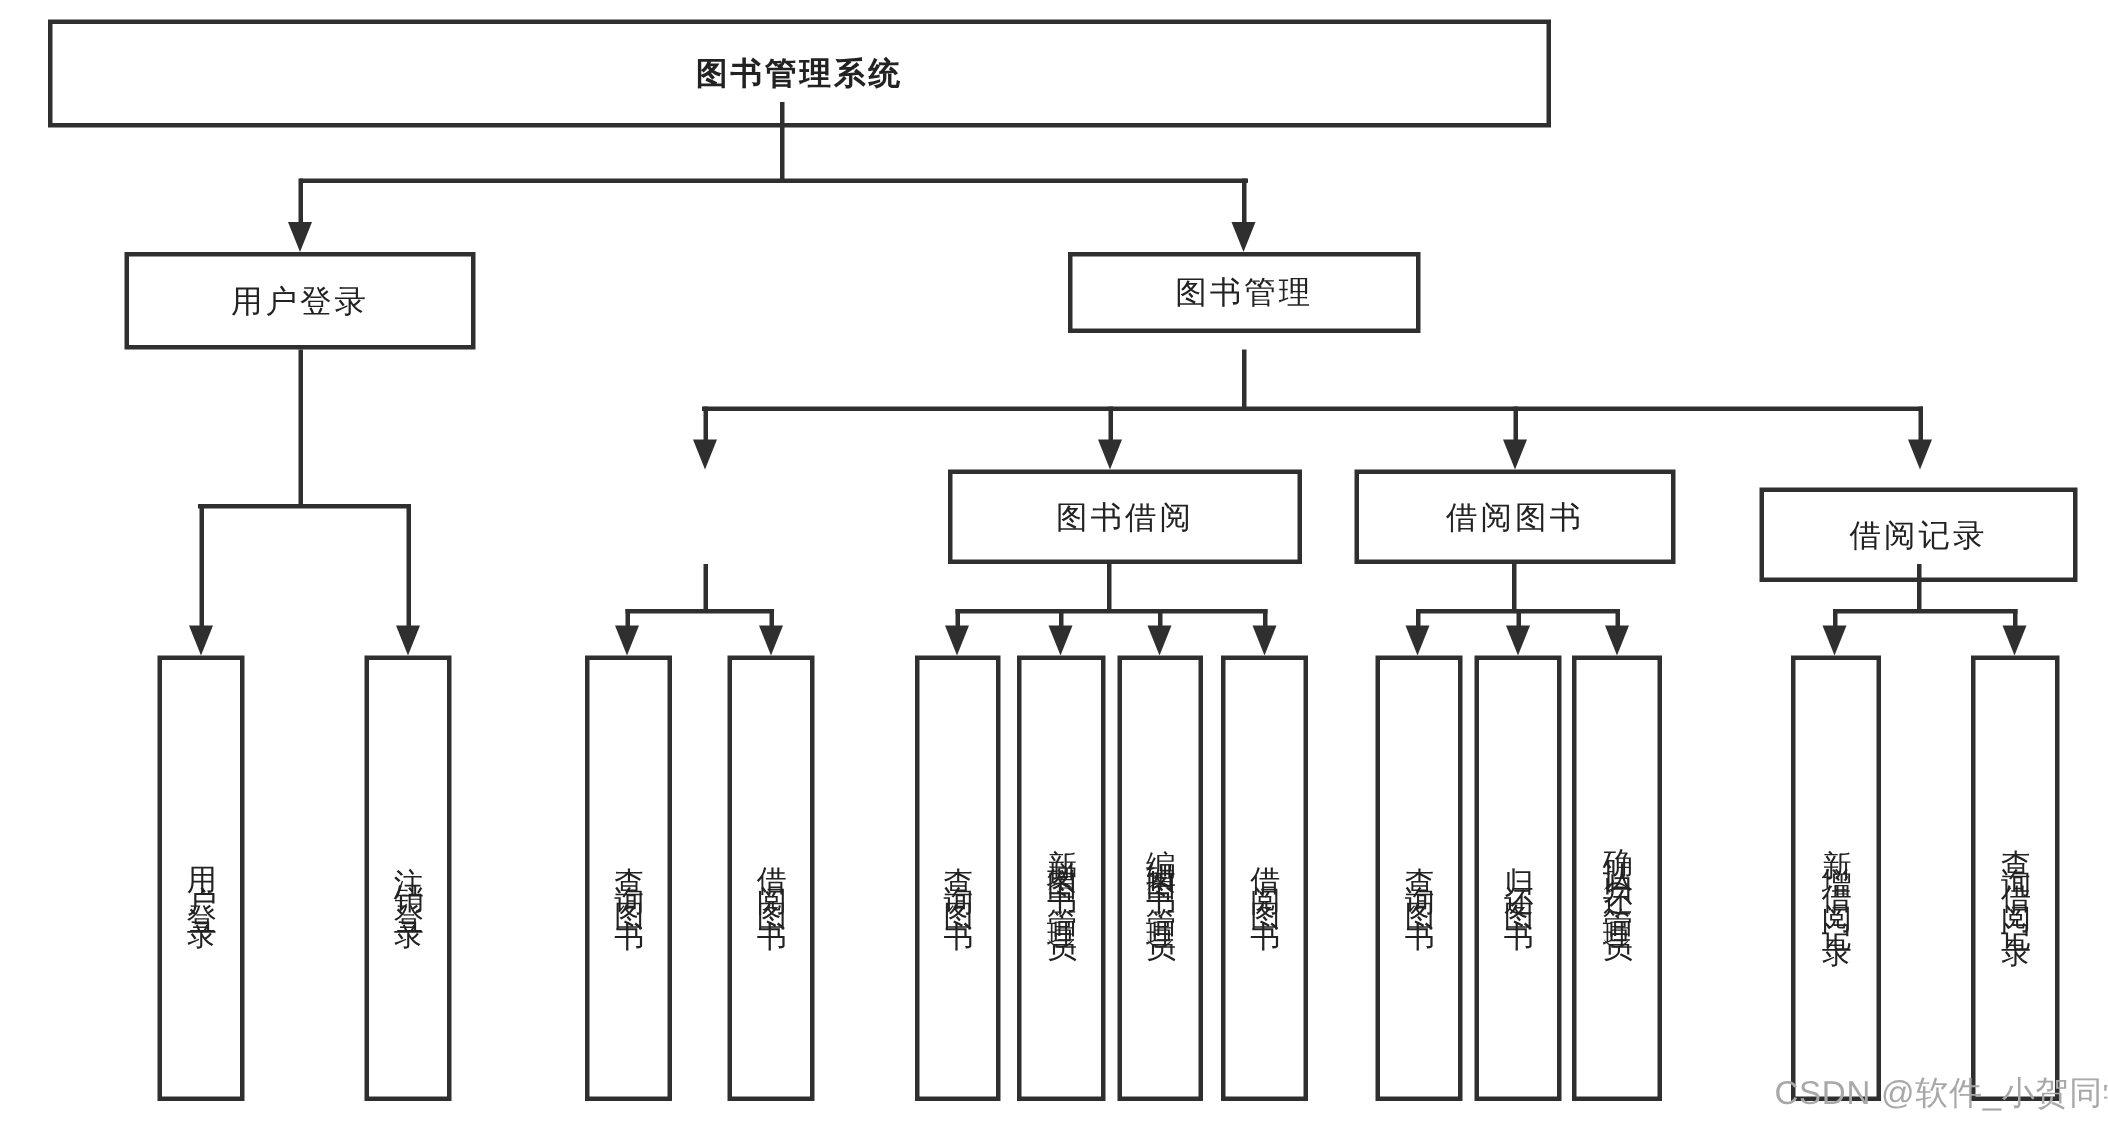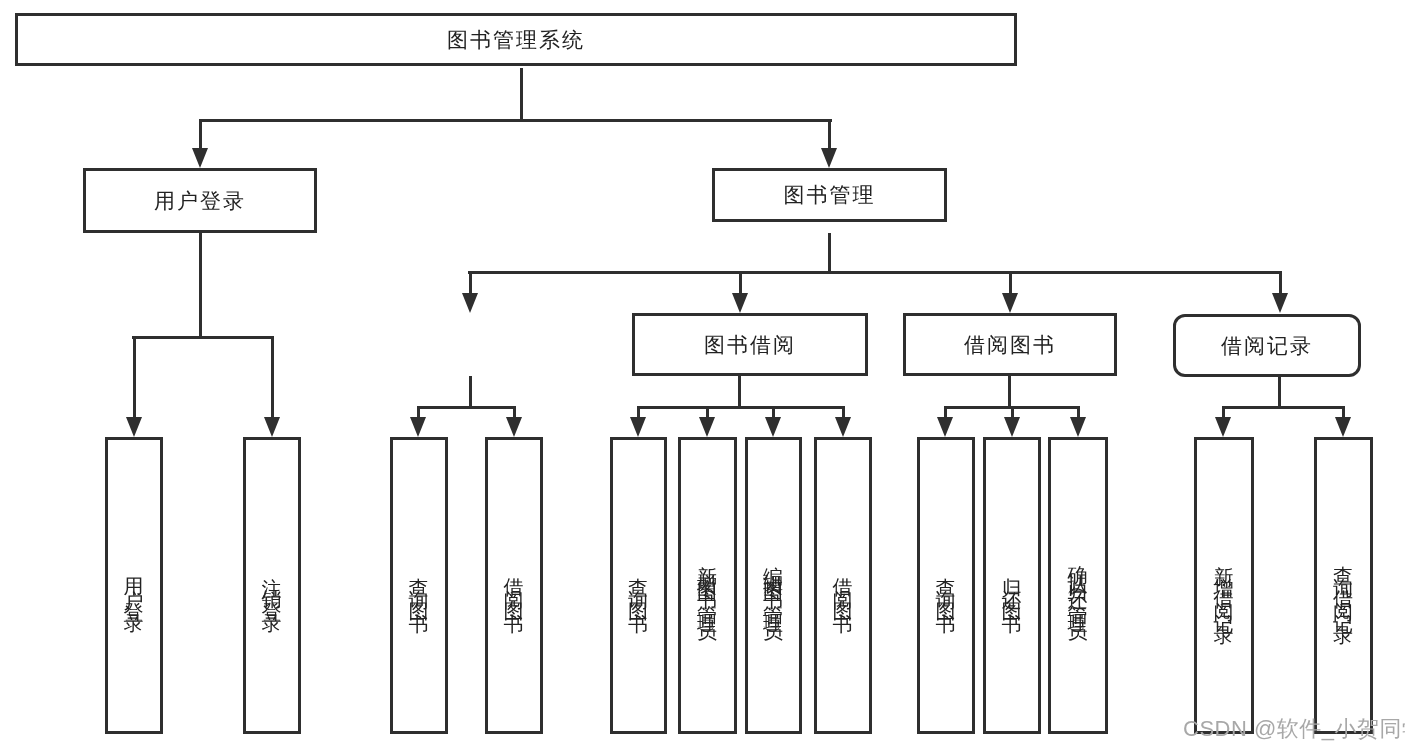--- a/index.html
+++ b/index.html
@@ -37,21 +37,21 @@
     position:absolute; left:1183px; top:714px; z-index:5;
     font-size:22px; color:var(--watermark,#a8a8a8);
     white-space:nowrap; letter-spacing:0.5px;
   }
 </style>
 </head>
 <body>
 
 <div class="canvas">
 
-  <div class="box hbox" style="left:15px; top:13px; width:1002px; height:53px;">
+  <div class="box hbox" style="left:32px; top:13px; width:1002px; height:72px;font-weight:bold;">
     <span>图书管理系统</span>
   </div>
 
   <div class="vl" style="left:520px; top:68px; height:53px;"></div>
   <div class="hl" style="left:200px; top:119px; width:632px;"></div>
   <div class="arr" style="left:192px; top:119px; height:49px;"></div>
   <div class="arr" style="left:821px; top:119px; height:49px;"></div>
 
   <div class="box hbox" style="left:83px; top:168px; width:234px; height:65px;">
     <span>用户登录</span>
@@ -71,21 +71,21 @@
   <div class="arr" style="left:732px; top:271px; height:42px;"></div>
   <div class="arr" style="left:1002px; top:271px; height:42px;"></div>
   <div class="arr" style="left:1272px; top:271px; height:42px;"></div>
 
   <div class="box hbox" style="left:632px; top:313px; width:236px; height:63px;justify-content:center;">
     <span>图书借阅</span>
   </div>
   <div class="box hbox" style="left:903px; top:313px; width:214px; height:63px;">
     <span>借阅图书</span>
   </div>
-  <div class="box hbox" style="left:1173px; top:314px; width:188px; height:63px;border-radius:12px;">
+  <div class="box hbox" style="left:1173px; top:325px; width:212px; height:63px;">
     <span>借阅记录</span>
   </div>
 
   <div class="vl" style="left:469px; top:376px; height:32px;"></div>
   <div class="hl" style="left:417px; top:406px; width:99px;"></div>
   <div class="arr" style="left:410px; top:406px; height:31px;"></div>
   <div class="arr" style="left:506px; top:406px; height:31px;"></div>
 
   <div class="vl" style="left:738px; top:376px; height:32px;"></div>
   <div class="hl" style="left:637px; top:406px; width:208px;"></div>

